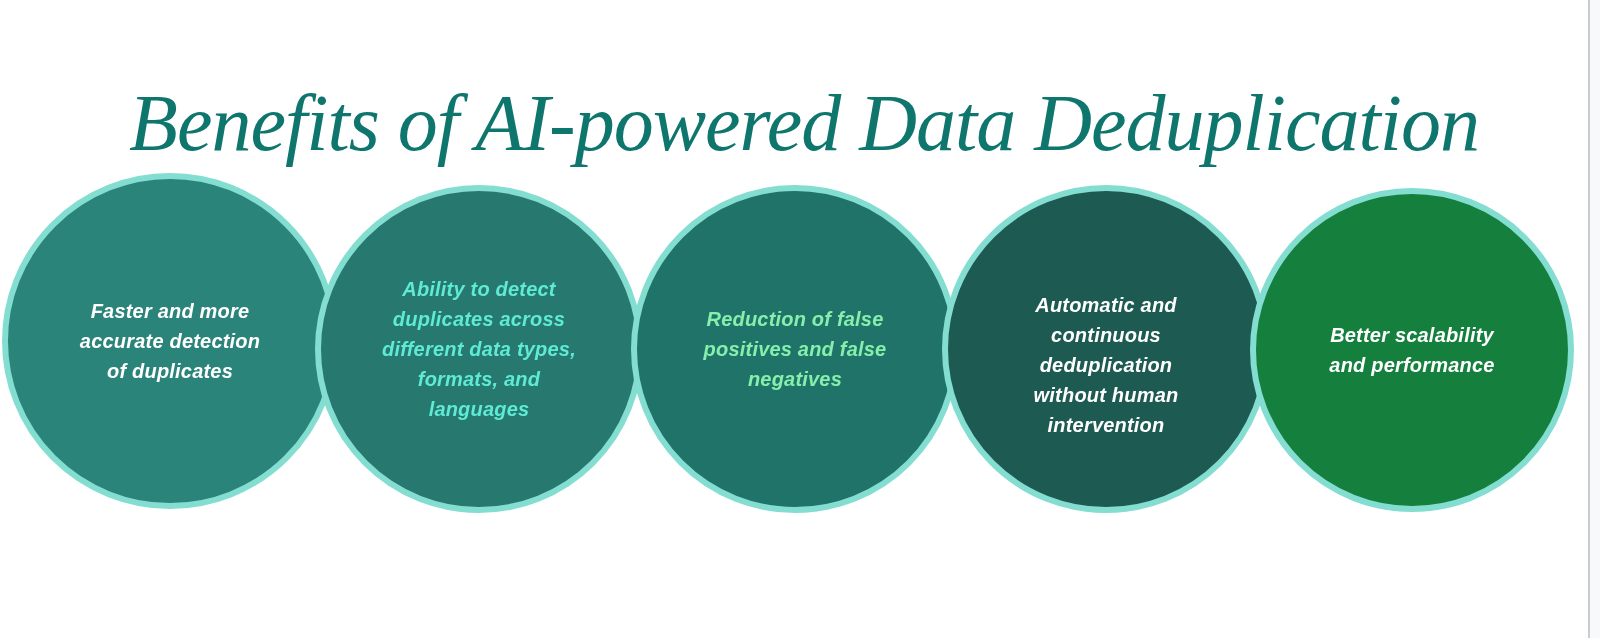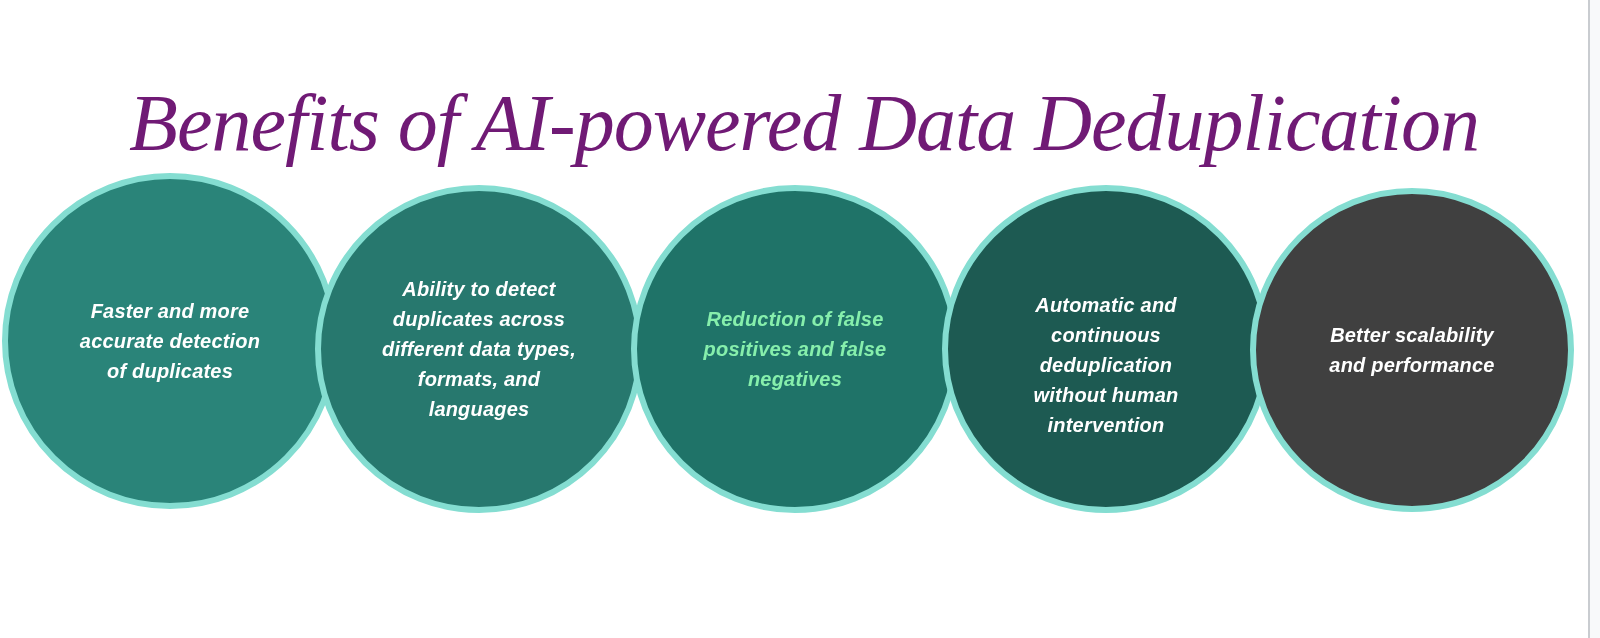--- a/index.html
+++ b/index.html
@@ -65,51 +65,51 @@
     left: 1590px; top: 0;
     width: 10px; height: 638px;
     z-index: 10;
   }
 </style>
 </head>
 <body>
 
 <div class="stage">
 
-  <h1 class="title" style="color: #701a75; font-style: italic;">Benefits of AI-powered Data Deduplication</h1>
+  <h1 class="title" style="color: #0f766e; font-style: italic;">Benefits of AI-powered Data Deduplication</h1>
 
   <div class="circle c1" style="background-color: rgb(42, 132, 121); border-color: rgb(132, 221, 209); justify-content: center;">
     <span class="circle-label" style="color: rgb(255, 255, 255);">Faster and more
 accurate detection
 of duplicates</span>
   </div>
 
   <div class="circle c2" style="background-color: rgb(39, 120, 110); border-color: rgb(132, 221, 209);">
-    <span class="circle-label" style="color: #ffffff; text-align: center;">Ability to detect
+    <span class="circle-label" style="color: #5eead4; text-align: center;">Ability to detect
 duplicates across
 different data types,
 formats, and
 languages</span>
   </div>
 
   <div class="circle c3" style="background-color: rgb(31, 115, 104); border-color: rgb(132, 221, 209);">
     <span class="circle-label" style="color: #86efac;">Reduction of false
 positives and false
 negatives</span>
   </div>
 
   <div class="circle c4" style="background-color: rgb(29, 90, 82); border-color: rgb(132, 221, 209);">
     <span class="circle-label" style="color: rgb(255, 255, 255);">Automatic and
 continuous
 deduplication
 without human
 intervention</span>
   </div>
 
-  <div class="circle c5" style="background-color: #404040; border-color: rgb(132, 221, 209);">
+  <div class="circle c5" style="background-color: #15803d; border-color: rgb(132, 221, 209);">
     <span class="circle-label" style="color: rgb(255, 255, 255);">Better scalability
 and performance</span>
   </div>
 
   <div class="canvas-edge-line" style="background-color: rgb(201, 204, 208);"></div>
 
   <div class="app-gutter" style="background-color: rgb(248, 249, 250);"></div>
 
 </div>
 

